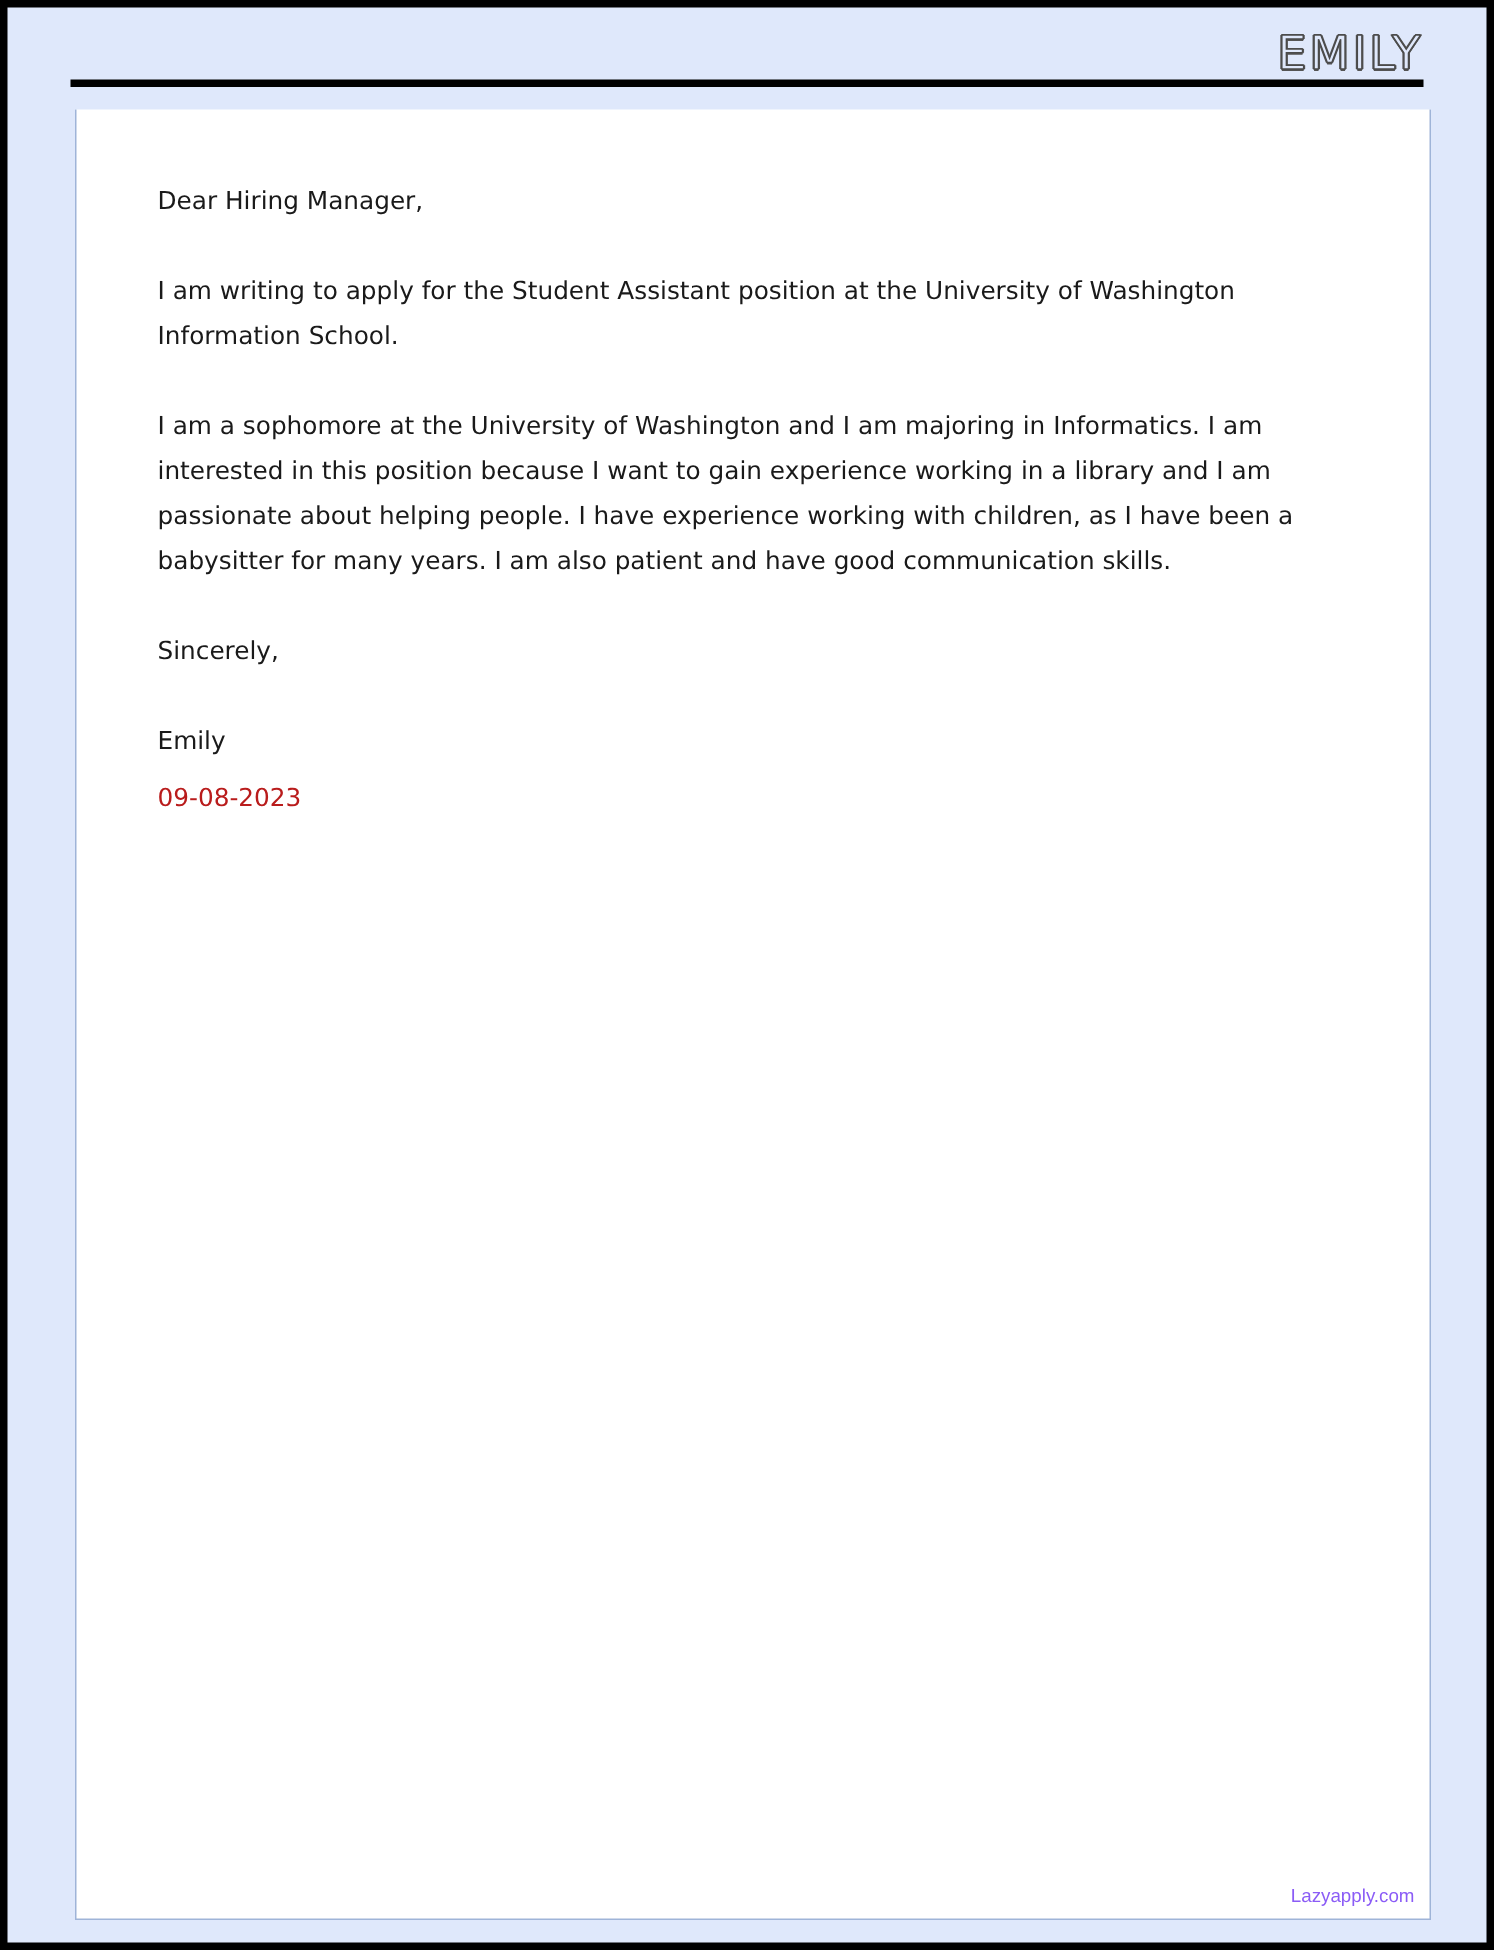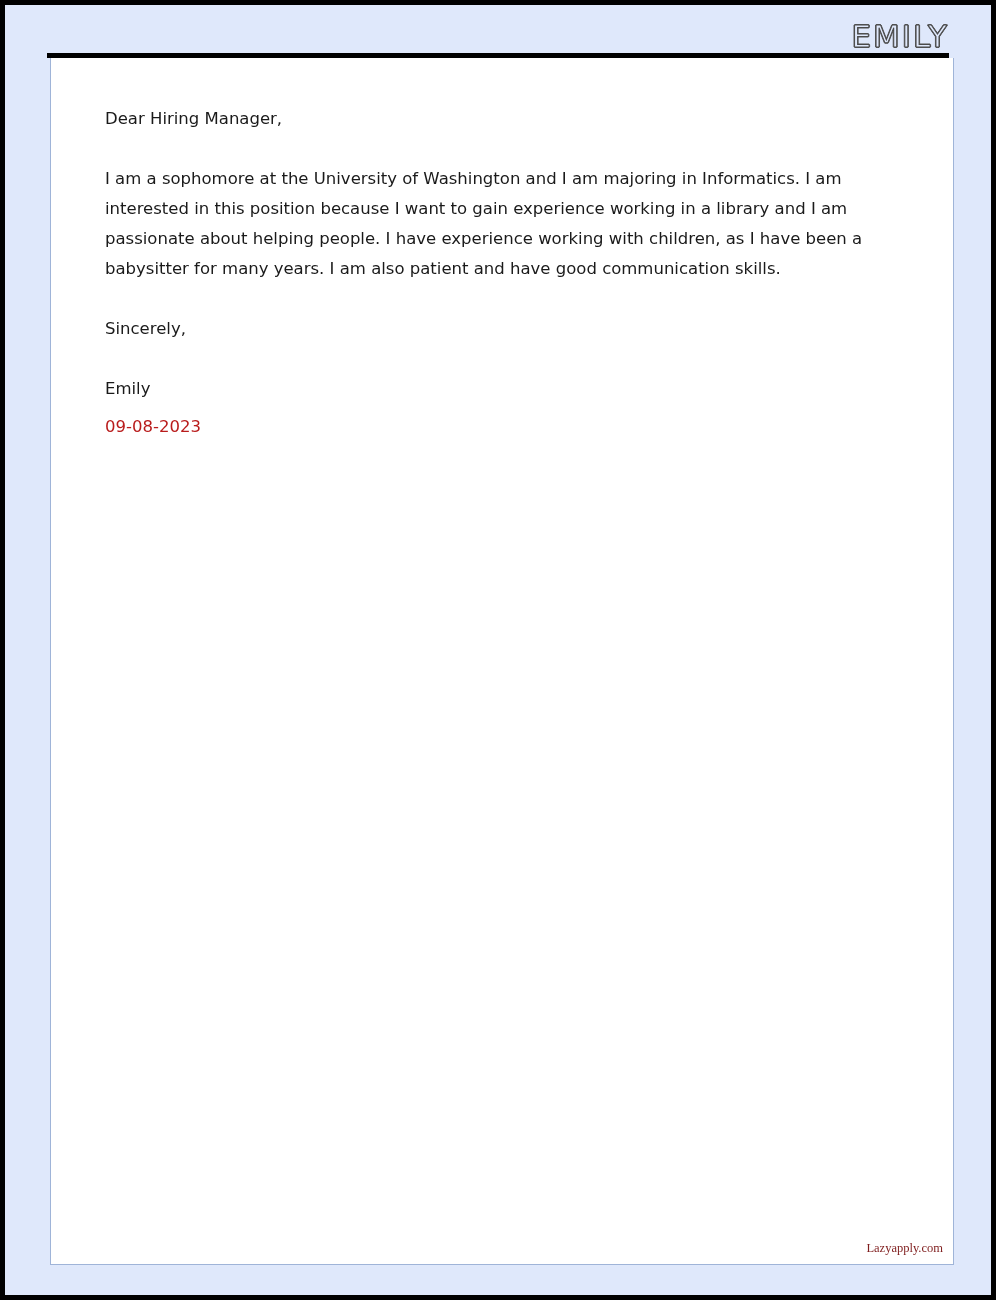--- a/index.html
+++ b/index.html
@@ -46,21 +46,21 @@
     position: absolute;
     left: 42px;
     top: 48px;
     width: 902px;
     height: 5px;
     background: #000000;
   }
   .sheet {
     position: absolute;
     left: 45px;
-    top: 53px;
+    top: 68px;
     width: 904px;
     height: 1207px;
     background: #ffffff;
     border: 1px solid #9fb4d8;
     border-top: none;
     box-sizing: border-box;
     padding-left: 36px;
   }
   .body-text {
     position: absolute;
@@ -80,37 +80,38 @@
     line-height: 30px;
     color: #b91c1c;
     margin: -22px 0 0 0;
     font-family: "DejaVu Sans", sans-serif;
   }
   .footer-credit {
     position: absolute;
     right: 10px;
     bottom: 8px;
     font-size: 12.5px;
-    color: #7f1d1d;
-    font-family: Liberation Serif, serif;
+    color: #8b5cf6;
+    font-family: Liberation Sans, sans-serif;
   }
 </style>
 </head>
 <body>
 
 <div class="page">
 
   <div class="header">
     <div class="brand-name">EMILY</div>
     <div class="rule"></div>
   </div>
 
   <div class="sheet">
     <div class="body-text">
       <p class="para">Dear Hiring Manager,</p>
+      <p class="para">I am writing to apply for the Student Assistant position at the University of Washington Information School.</p>
       <p class="para">I am a sophomore at the University of Washington and I am majoring in Informatics. I am interested in this position because I want to gain experience working in a library and I am passionate about helping people. I have experience working with children, as I have been a babysitter for many years. I am also patient and have good communication skills.</p>
       <p class="para">Sincerely,</p>
       <p class="para">Emily</p>
       <p class="date">09-08-2023</p>
     </div>
     <div class="footer-credit">Lazyapply.com</div>
   </div>
 
 </div>
 

